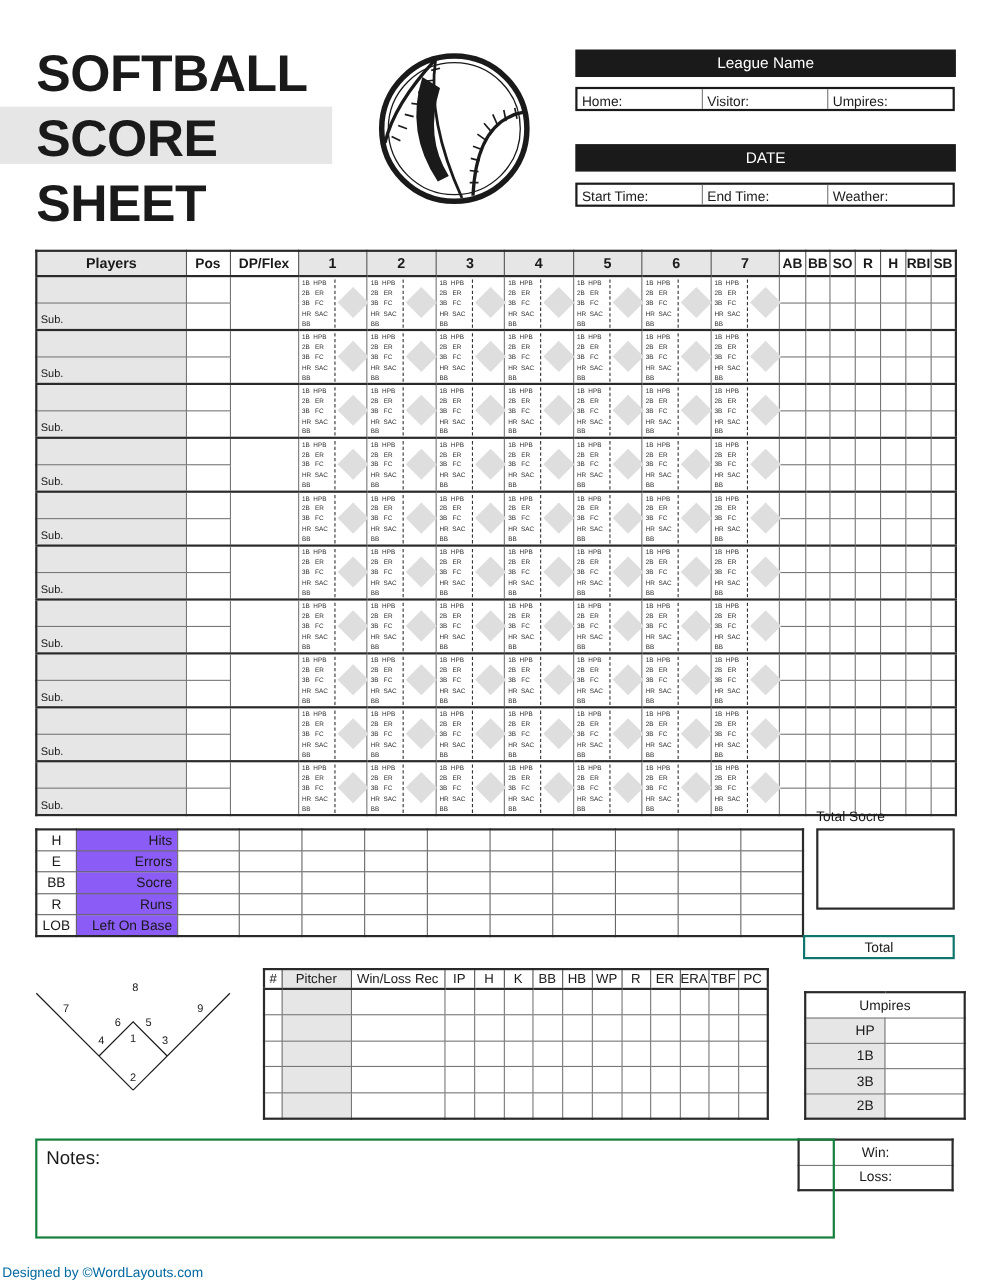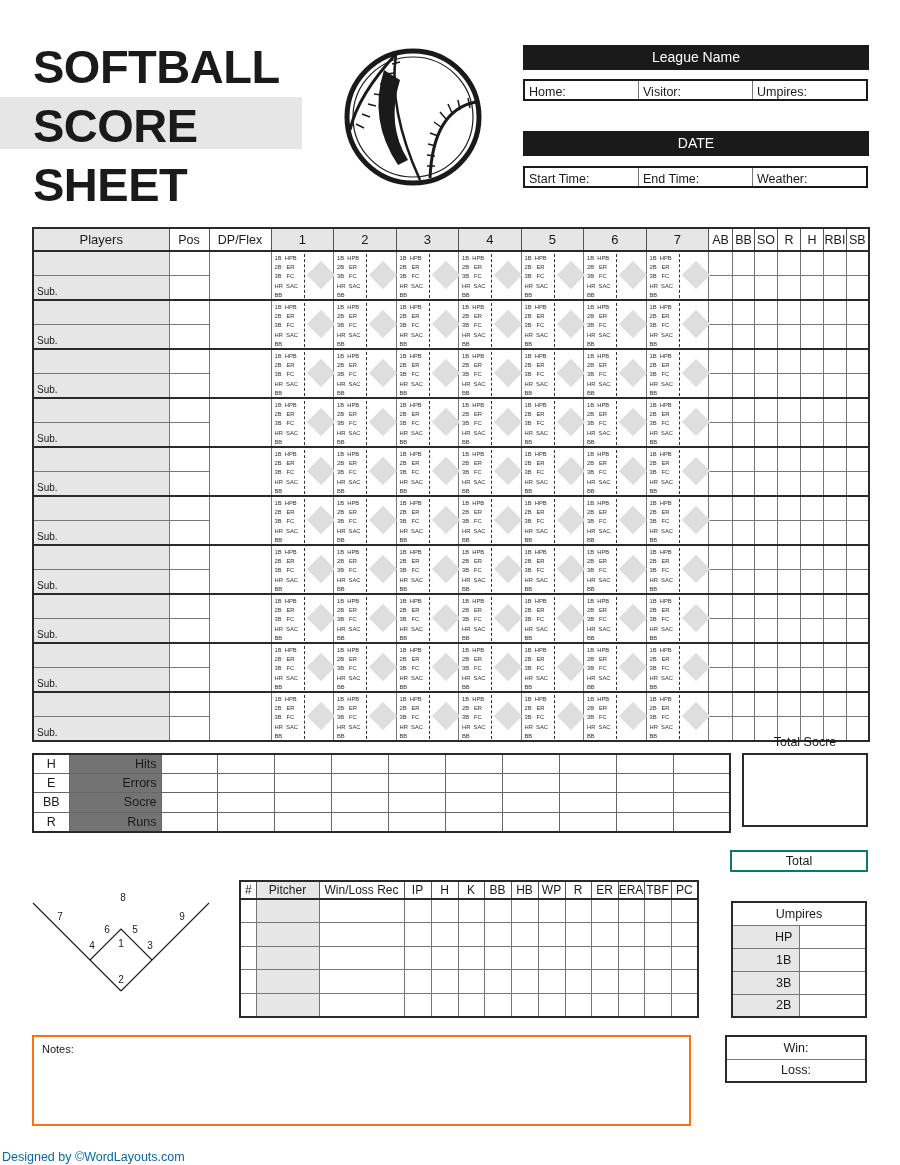--- a/index.html
+++ b/index.html
@@ -15,61 +15,61 @@
 
   
   .black-bar { position: absolute; left: 523px; width: 346px; height: 25px; background: #1a1a1a; color: #fff; font-size: 14px; text-align: center; line-height: 25px; }
   .info-box { position: absolute; left: 523px; width: 345px; height: 22px; border: 2px solid #1a1a1a; display: flex; }
   .info-box .cell { flex: 1; border-right: 1px solid #777; font-size: 12.5px; padding: 4px 4px; }
   .info-box .cell:last-child { border-right: none; }
 
   
   table { border-collapse: collapse; }
   .main { position: absolute; left: 32px; top: 227px; width: 837px; border: 2px solid #2a2a2a; table-layout: fixed; }
-  .main th { height: 23px; background: #e6e6e6; font-weight: normal; font-size: 13px; border: 1px solid #555; text-align: center; }
+  .main th { height: 23px; background: #e6e6e6; font-weight: bold; font-size: 13px; border: 1px solid #555; text-align: center; }
   .main th.stat { background: #fff; font-size: 12.5px; padding: 0; }
   .main td { border: 1px solid #777; padding: 0; height: 23.9px; }
   .main tr.top td { border-top: 2px solid #2a2a2a; }
   .main td.player { background: #e6e6e6; font-size: 10px; vertical-align: bottom; padding: 0 0 2px 3px; }
   .main td.dp { background: #fff; }
   .main td.inning { position: relative; vertical-align: top; }
   .inn-wrap { position: relative; width: 100%; height: 47px; }
   .codes { position: absolute; left: 3px; top: 2px; font-size: 5.8px; line-height: 9.2px; color: #333; white-space: pre; font-family: "Liberation Sans", sans-serif; }
   .dash { position: absolute; left: 32px; top: 2px; height: 44px; border-left: 1.3px dashed #333; }
   .diamond { position: absolute; left: 39px; top: 13px; width: 20px; height: 20px; background: #dedede; transform: rotate(45deg); }
 
   
   .summary { position: absolute; left: 32px; top: 753px; width: 699px; border: 2px solid #2a2a2a; table-layout: fixed; }
   .summary td { border: 1px solid #666; height: 19.4px; font-size: 12.5px; padding: 0 4px; }
   .summary td.abbr { text-align: center; }
-  .summary td.lbl { background: #737373; text-align: right; }
-
-  .total-score-label { position: absolute; left: 742px; top: 735px; width: 126px; text-align: center; font-size: 12.5px; }
+  .summary td.lbl { background: #8b5cf6; text-align: right; }
+
+  .total-score-label { position: absolute; left: 742px; top: 735px; width: 126px; font-size: 12.5px; }
   .total-score-box { position: absolute; left: 742px; top: 753px; width: 126px; height: 74px; border: 2px solid #2a2a2a; }
   .total-box { position: absolute; left: 730px; top: 850px; width: 138px; height: 22px; border: 2px solid #0f766e; font-size: 12.5px; text-align: center; line-height: 18px; }
 
   
   .field { position: absolute; left: 30px; top: 885px; width: 185px; height: 110px; }
 
   
   .pitch { position: absolute; left: 239px; top: 880px; width: 458px; border: 2px solid #2a2a2a; table-layout: fixed; }
   .pitch th { height: 18px; font-weight: normal; font-size: 12px; border: 1px solid #555; border-bottom: 2px solid #2a2a2a; padding: 0; text-align: center; }
   .pitch th.gray, .pitch td.gray { background: #e6e6e6; }
   .pitch td { border: 1px solid #777; height: 23.5px; }
 
   
-  .ump { position: absolute; left: 731px; top: 901px; width: 136px; border: 2px solid #2a2a2a; table-layout: fixed; }
+  .ump { position: absolute; left: 731px; top: 901px; width: 147px; border: 2px solid #2a2a2a; table-layout: fixed; }
   .ump td { border: 1px solid #777; height: 23px; font-size: 12.5px; text-align: center; }
   .ump td.h { background: #fff; }
   .ump td.k { background: #e6e6e6; width: 68px; padding-left: 36px; }
 
   .winloss { position: absolute; left: 725px; top: 1035px; width: 142px; border: 2px solid #2a2a2a; table-layout: fixed; }
   .winloss td { border: 1px solid #777; height: 23px; font-size: 12.5px; text-align: center; }
 
-  .notes { position: absolute; left: 32px; top: 1035px; width: 659px; height: 91px; border: 2px solid #f97316; font-size: 11px; padding: 6px 8px; }
+  .notes { position: absolute; left: 32px; top: 1035px; width: 727px; height: 91px; border: 2px solid #15803d; font-size: 17px; padding: 6px 8px; }
   .footer { position: absolute; left: 2px; top: 1150px; font-size: 12.5px; color: #0369a1; }
 </style>
 </head>
 <body>
 
 <div class="title-band"></div>
 <div class="title-line" style="top:43px">SOFTBALL</div>
 <div class="title-line" style="top:102px">SCORE</div>
 <div class="title-line" style="top:161px">SHEET</div>
 
@@ -1223,20 +1223,34 @@
         <td></td>
         <td></td>
         <td></td>
         <td></td>
         <td></td>
         <td></td>
         <td></td>
         <td></td>
         <td></td>
       </tr>
+      <tr>
+        <td class="abbr">LOB</td>
+        <td class="lbl">Left On Base</td>
+        <td></td>
+        <td></td>
+        <td></td>
+        <td></td>
+        <td></td>
+        <td></td>
+        <td></td>
+        <td></td>
+        <td></td>
+        <td></td>
+      </tr>
     </tbody>
 </table>
 
 <div class="total-score-label">Total Socre</div>
 <div class="total-score-box"></div>
 <div class="total-box">Total</div>
 
 <svg class="field" viewBox="0 0 185 110">
   <g stroke="#1a1a1a" stroke-width="1.1" fill="none">
     <line x1="3" y1="18" x2="91" y2="106"></line>

